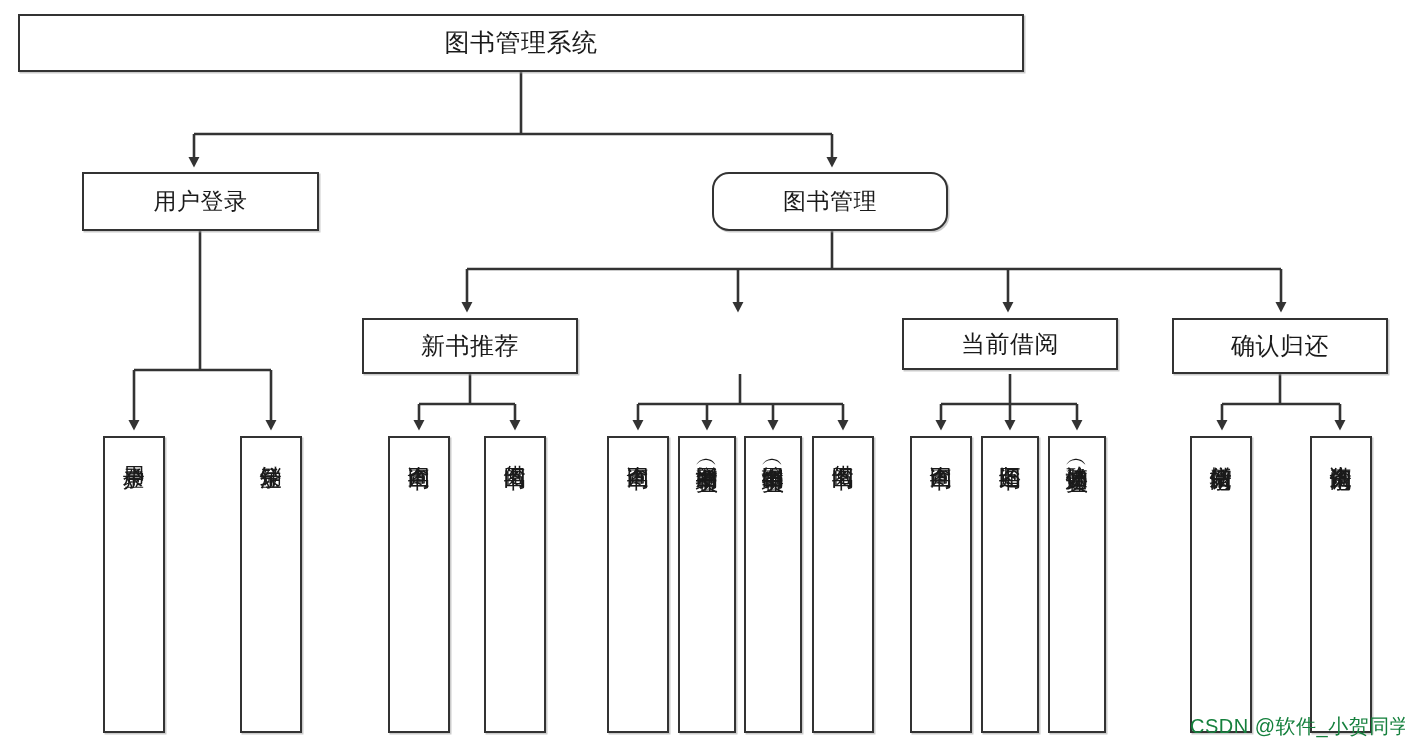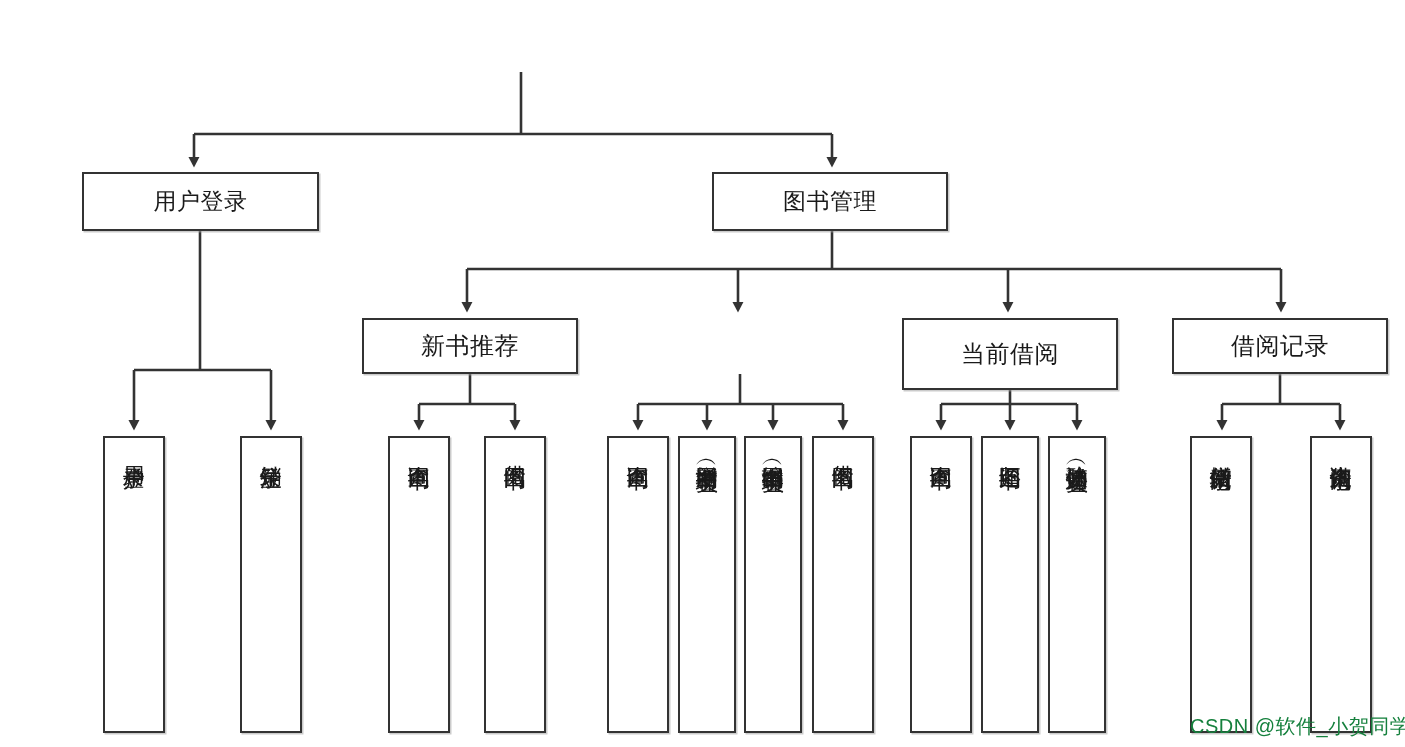--- a/index.html
+++ b/index.html
@@ -131,40 +131,43 @@
     </g>
 
     <g stroke="#333333" stroke-width="2.6" fill="none">
       <path d="M1280,374 L1280,404"></path>
       <path d="M1222,404 L1340,404"></path>
       <path d="M1222,404 L1222,421" marker-end="url(#arrow)"></path>
       <path d="M1340,404 L1340,421" marker-end="url(#arrow)"></path>
     </g>
   </svg>
 
+  <div class="node root" style="left:18px; top:14px; width:1006px; height:58px;">
+    <span class="label">图书管理系统</span>
+  </div>
 
   <div class="node level2" style="left:82px; top:172px; width:237px; height:59px;">
     <span class="label">用户登录</span>
   </div>
 
-  <div class="node level2" style="left:712px; top:172px; width:236px; height:59px;">
+  <div class="node level2" style="left:712px; top:172px; width:236px; height:59px;border-radius:17px;">
     <span class="label">图书管理</span>
   </div>
 
   <div class="node level3" style="left:362px; top:318px; width:216px; height:56px;">
     <span class="label">新书推荐</span>
   </div>
 
 
-  <div class="node level3" style="left:902px; top:318px; width:216px; height:72px;">
+  <div class="node level3" style="left:902px; top:318px; width:216px; height:52px;">
     <span class="label">当前借阅</span>
   </div>
 
   <div class="node level3" style="left:1172px; top:318px; width:216px; height:56px;">
-    <span class="label">借阅记录</span>
+    <span class="label">确认归还</span>
   </div>
 
   <div class="node leaf" style="left:103px; top:436px; width:62px; height:297px;">
     <span class="label">用户登录</span>
   </div>
 
   <div class="node leaf" style="left:240px; top:436px; width:62px; height:297px;">
     <span class="label">注销登录</span>
   </div>
 

